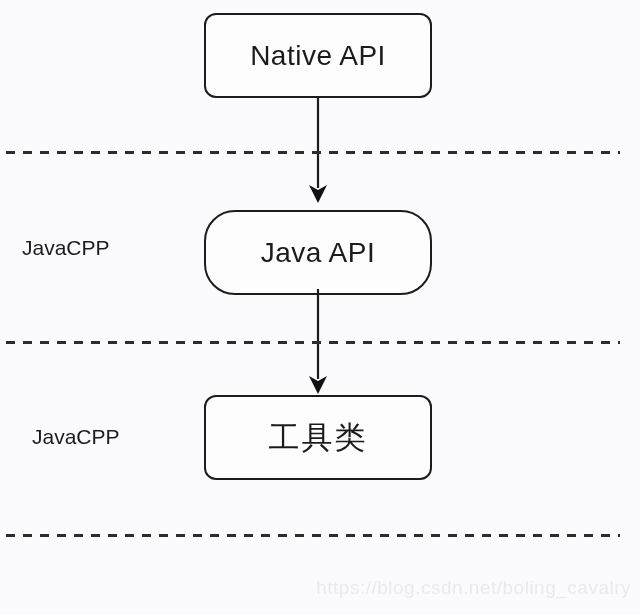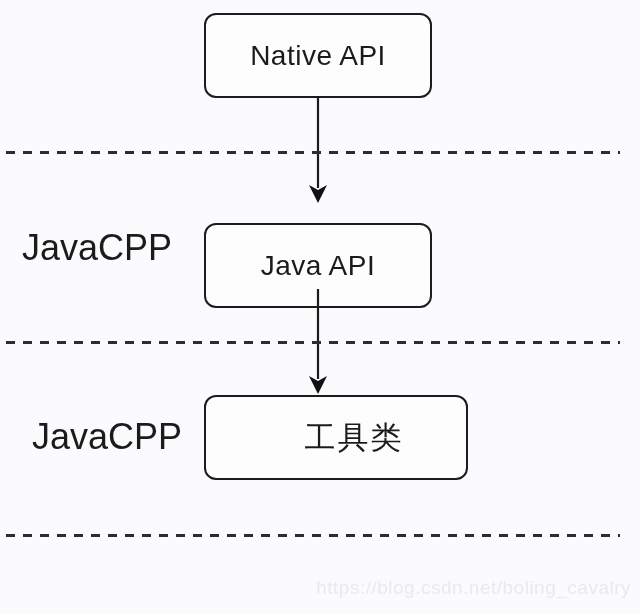--- a/index.html
+++ b/index.html
@@ -20,37 +20,37 @@
     border: 2px solid #1c1c1c;
     border-radius: 12px;
     display: flex;
     align-items: center;
     justify-content: center;
     font-size: 28px;
     color: #1b1b1b;
     letter-spacing: 0.5px;
   }
   .node--native { top: 13px; }
-  .node--java   { top: 223px; }
-  .node--tool   { top: 395px; font-size: 31px; letter-spacing: 2px; padding-left: 36px; }
+  .node--java   { top: 210px; border-radius: 31px; }
+  .node--tool   { top: 395px; font-size: 31px; letter-spacing: 2px; }
 
   .dash-line {
     position: absolute;
     left: 6px;
     width: 614px;
     height: 3px;
     background: repeating-linear-gradient(90deg, #2d2d2d 0 9px, transparent 9px 17px);
   }
   .dash-line--1 { top: 151px; }
   .dash-line--2 { top: 341px; }
   .dash-line--3 { top: 534px; }
 
   .section-label {
     position: absolute;
-    font-size: 36px;
+    font-size: 21px;
     color: #1b1b1b;
     line-height: 32px;
   }
   .section-label--javacpp { left: 22px; top: 232px; }
   .section-label--javacv  { left: 32px; top: 421px; }
 
   .arrow {
     position: absolute;
     left: 307px;
     width: 22px;

